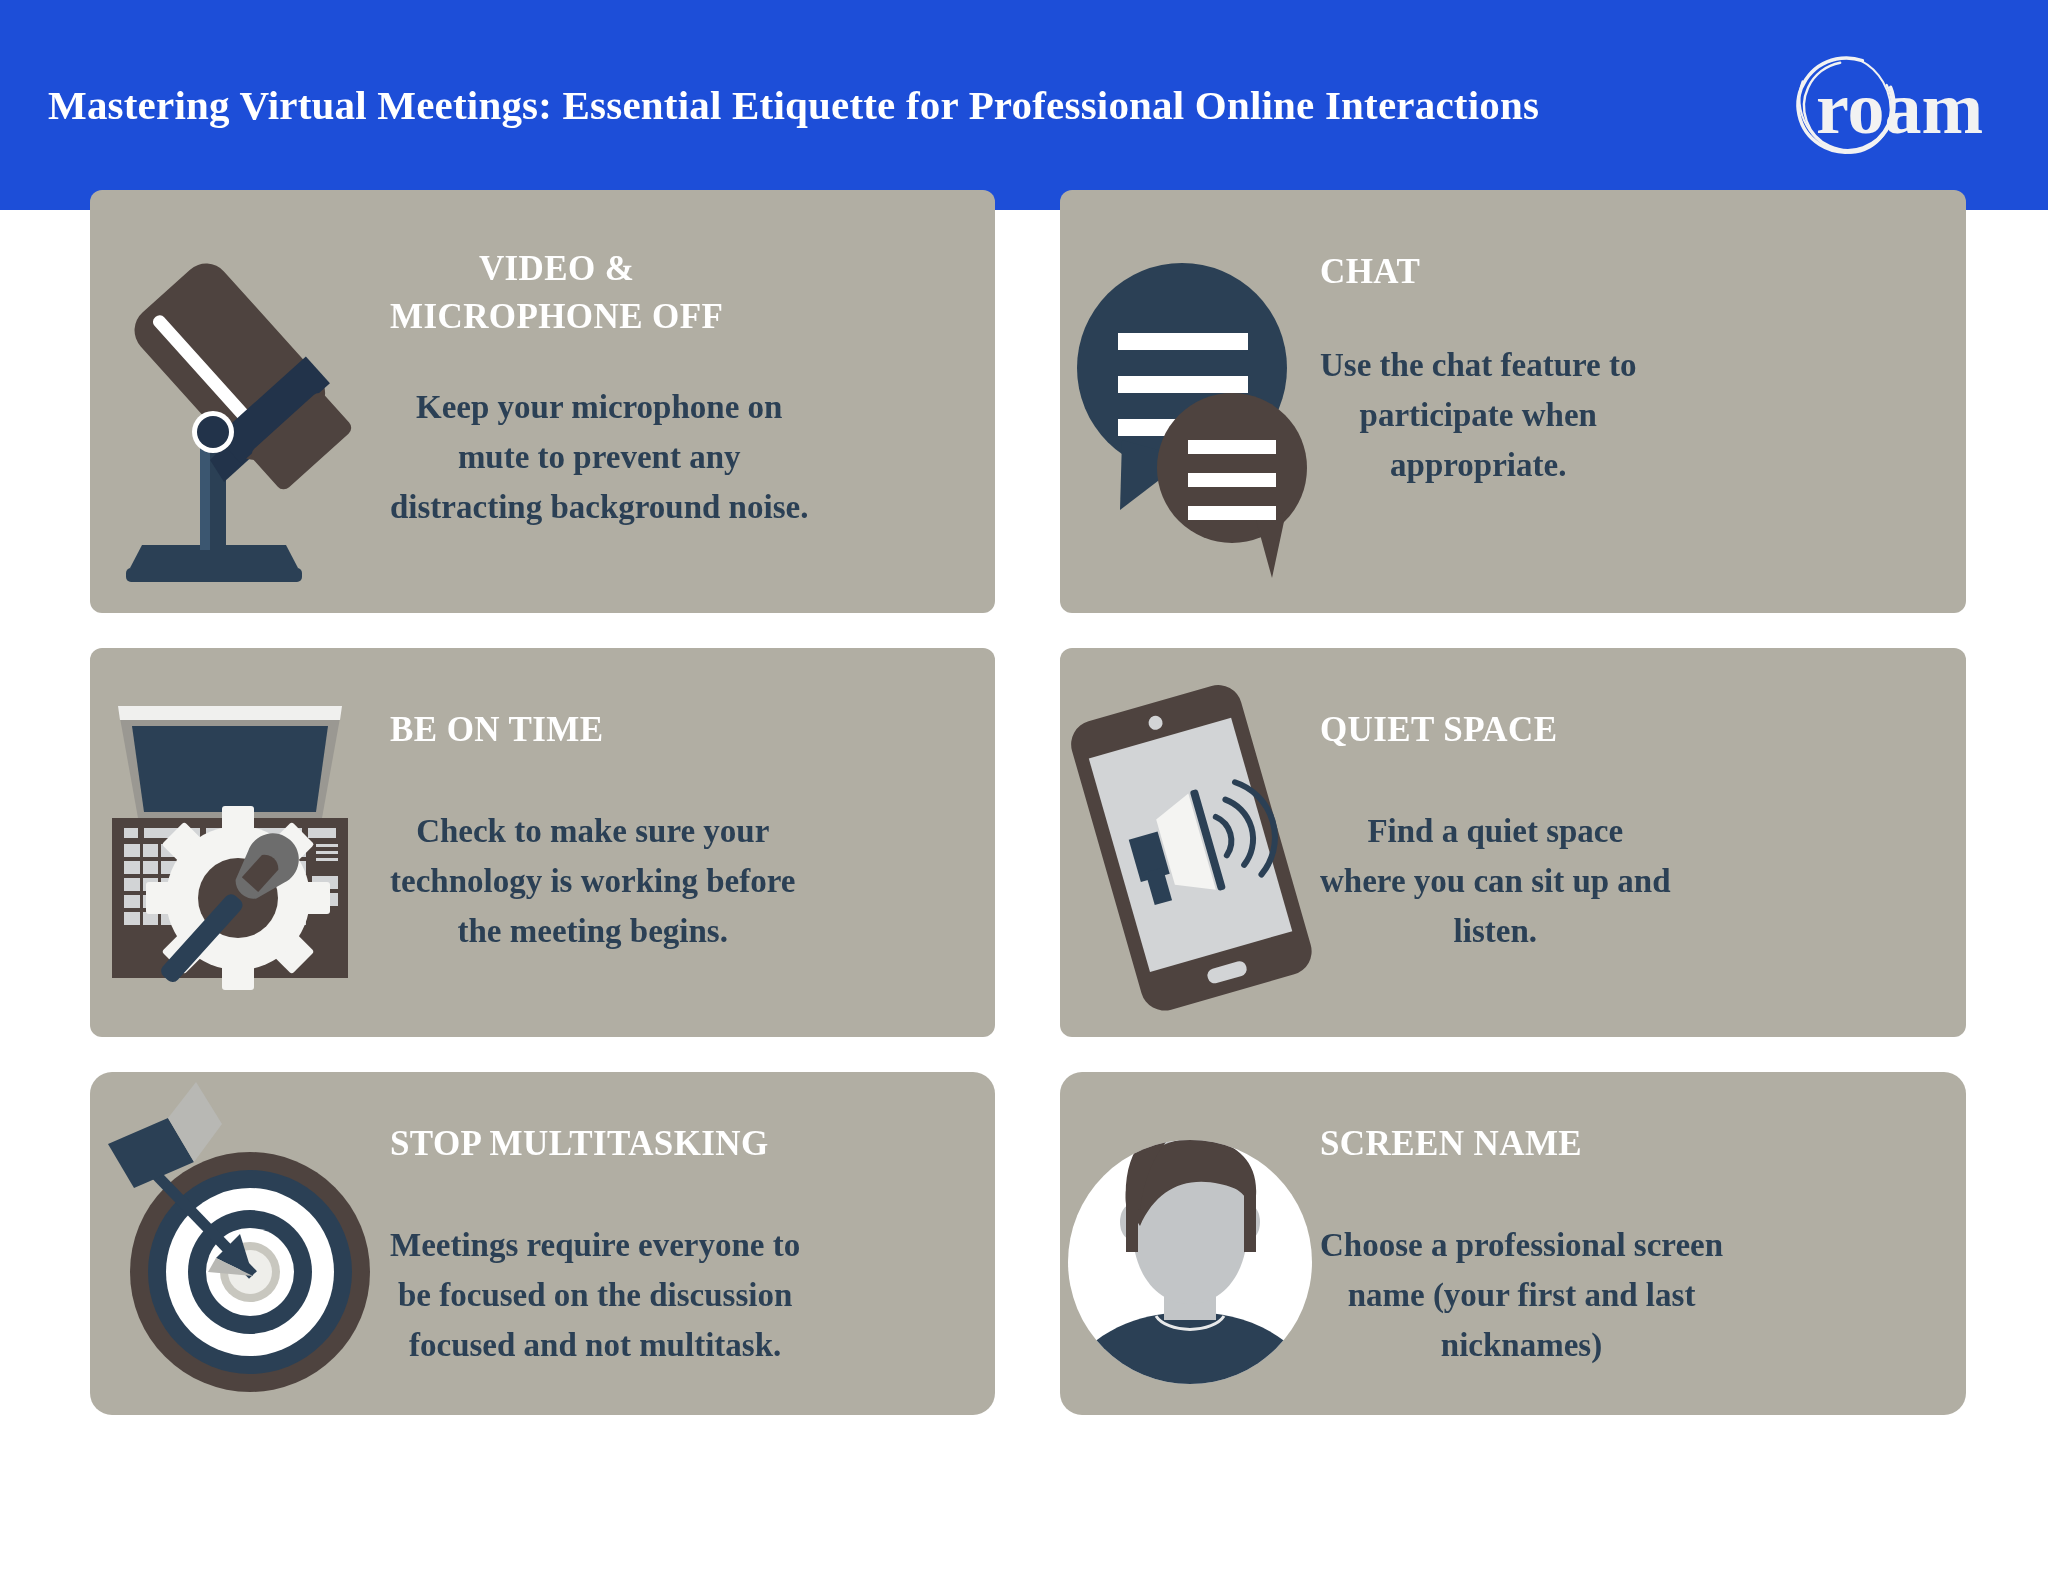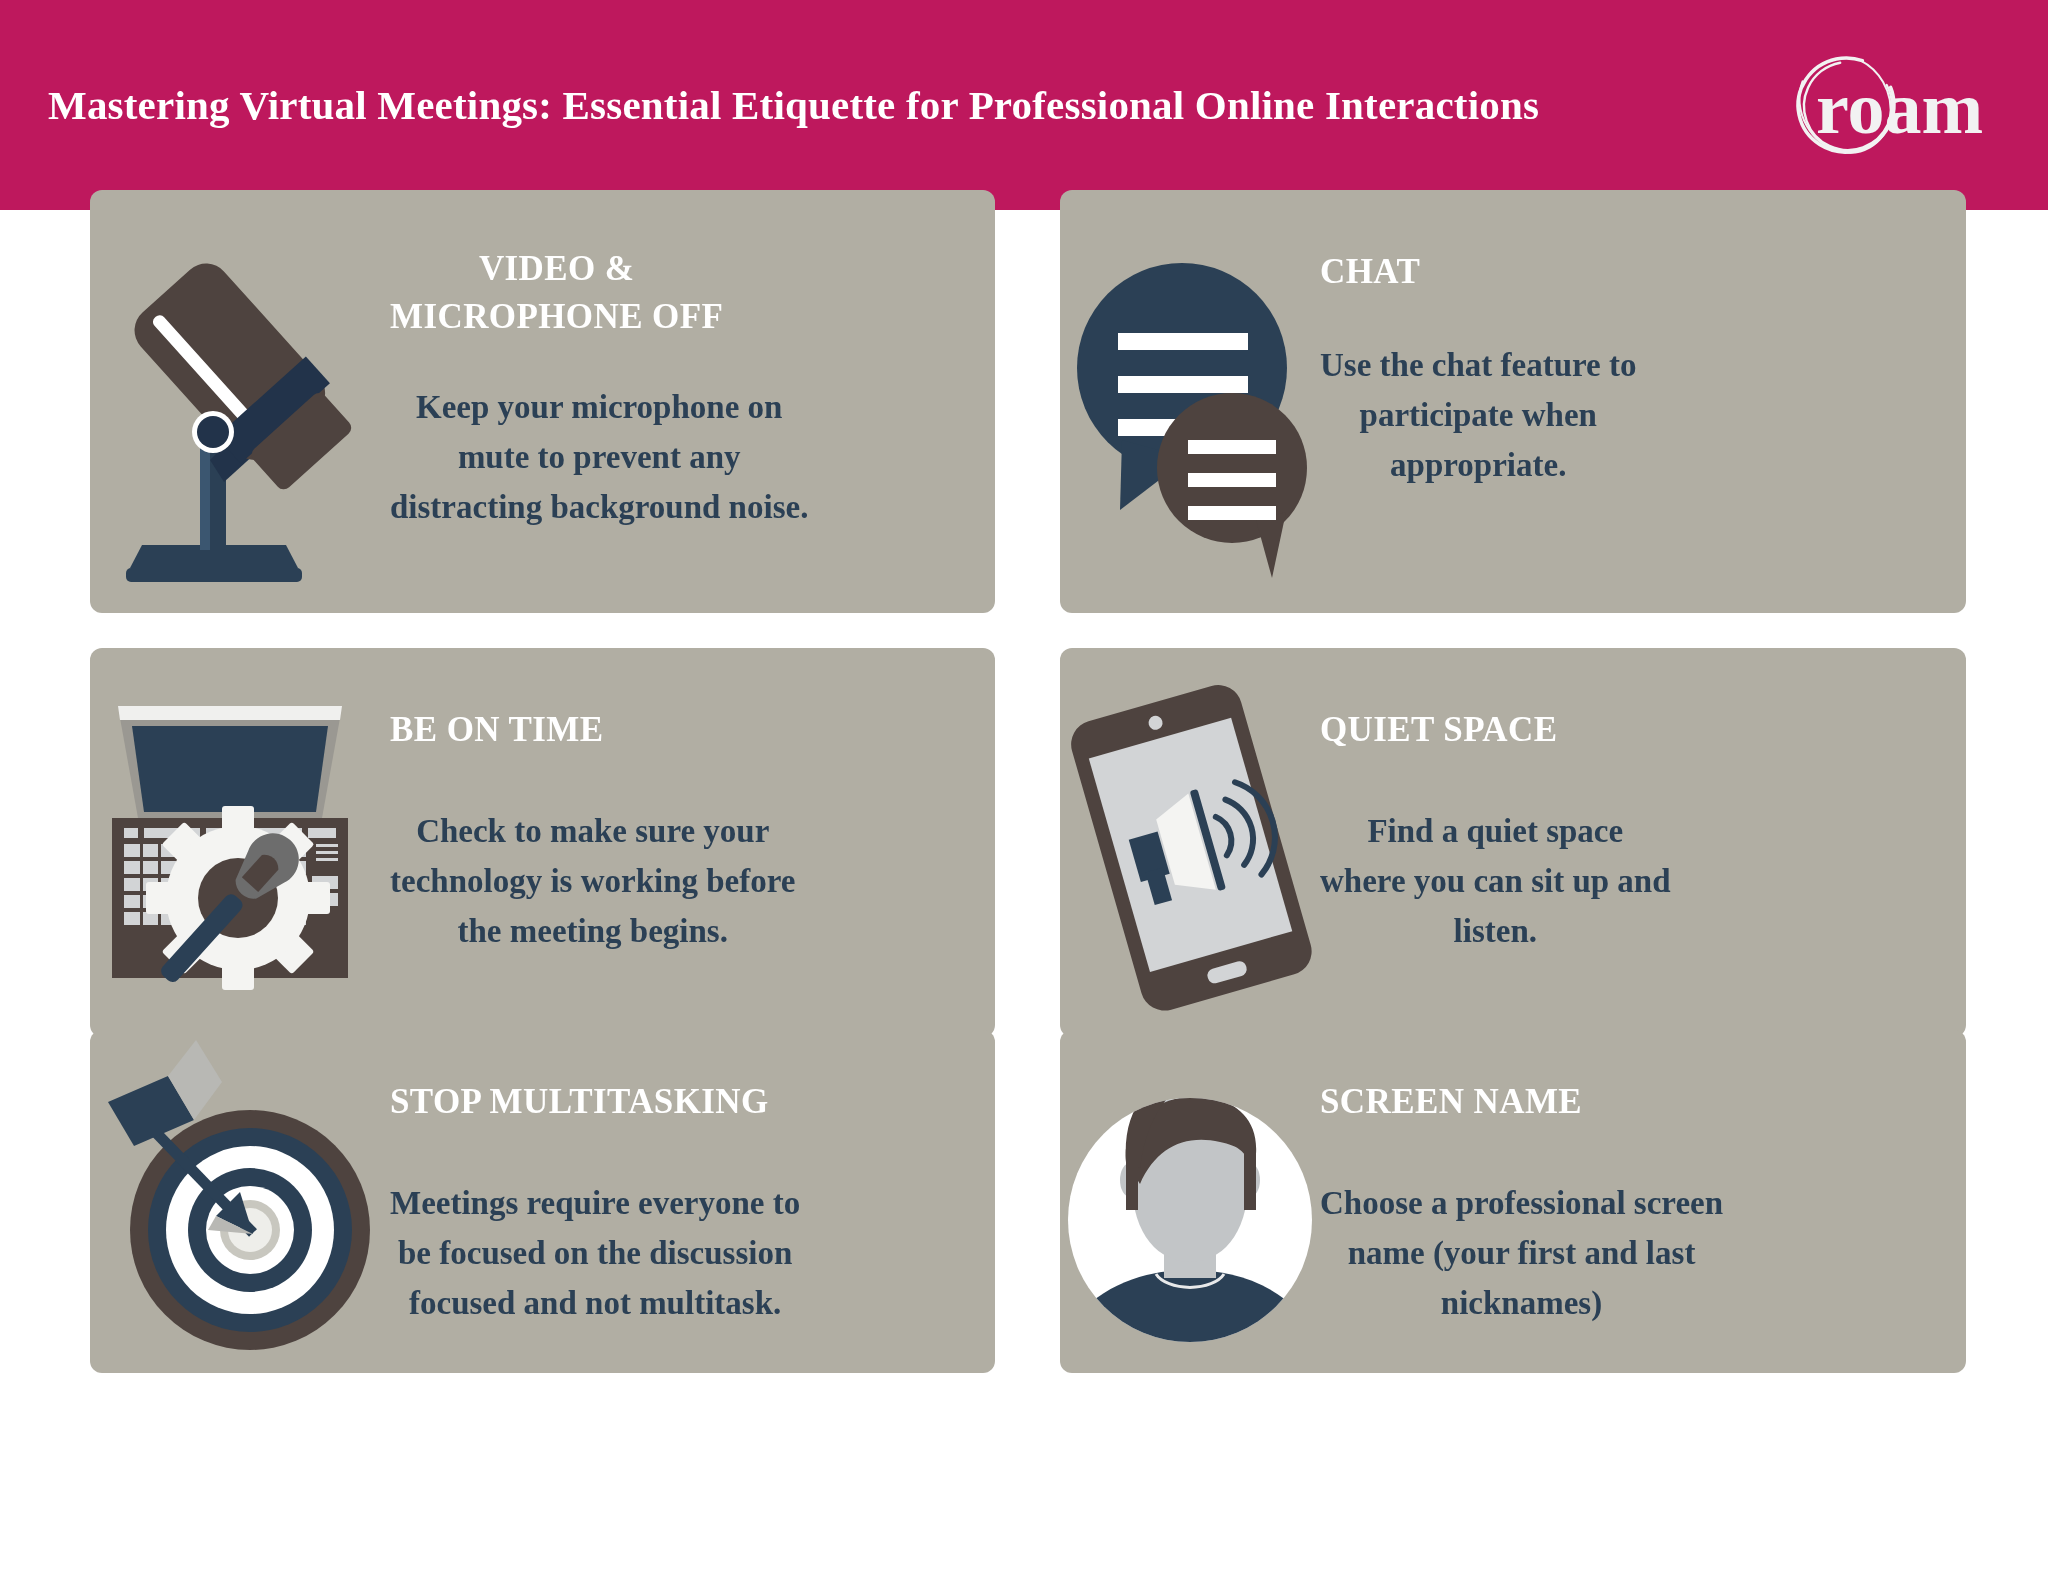--- a/index.html
+++ b/index.html
@@ -14,21 +14,21 @@
     overflow: hidden;
     position: relative;
   }
 
   
   .header {
     position: absolute;
     left: 0; top: 0;
     width: 2048px;
     height: 210px;
-    background: #be185d;
+    background: #1d4ed8;
     box-sizing: border-box;
   }
   .header-title {
     position: absolute;
     left: 48px;
     top: 50%;
     transform: translateY(-50%);
     color: #ffffff;
     font-size: 41px;
     font-weight: bold;
@@ -57,21 +57,21 @@
     background: #b1aea3;
     border-radius: 12px;
     box-sizing: border-box;
     overflow: hidden;
     text-align: center;
   }
   .col-l { left: 0px;   width: 905px; }
   .col-r { left: 970px; width: 906px; }
   .row-1 { top: 0px;   height: 423px; }
   .row-2 { top: 458px; height: 389px; }
-  .row-3 { top: 840px; height: 343px; }
+  .row-3 { top: 882px; height: 343px; border-radius: 22px; }
 
   .card-icon {
     position: absolute;
     left: 0;
     top: 0;
     width: 300px;
     height: 100%;
   }
   .card-body {
     position: absolute;

